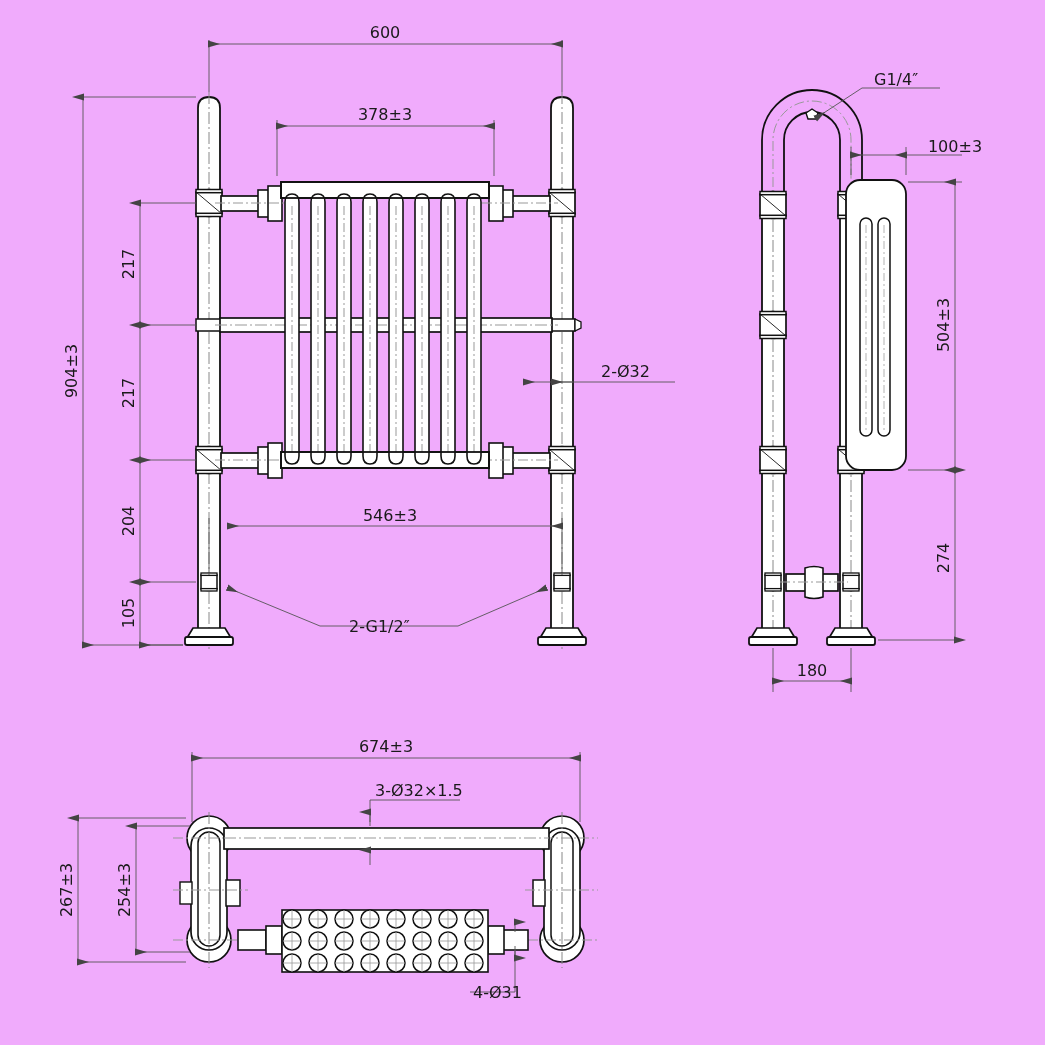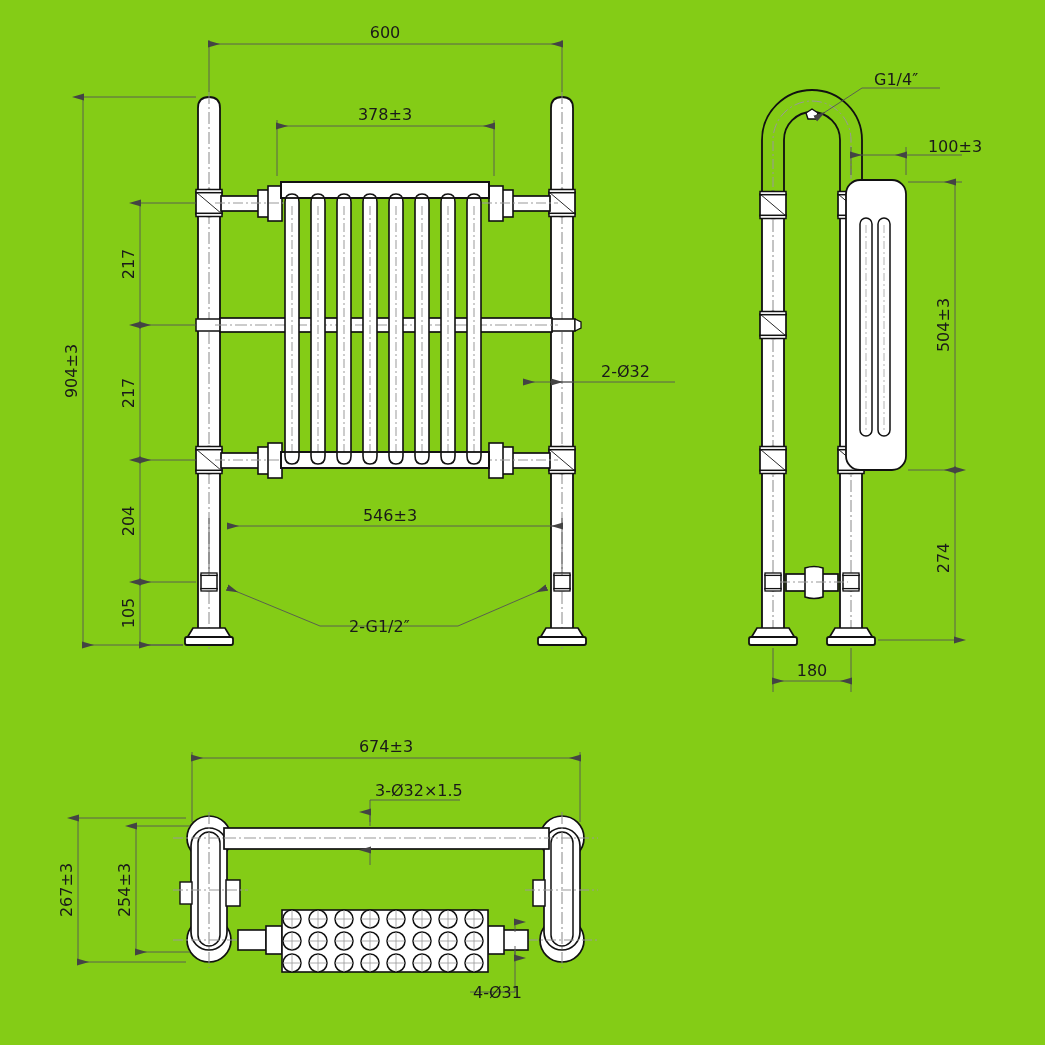--- a/index.html
+++ b/index.html
@@ -1,17 +1,17 @@
 <!DOCTYPE html>
 <html><head>
 <meta charset="utf-8">
 <style>
   html,body{margin:0;padding:0;background:#ffffff;}
   body{width:1045px;height:1045px;font-family:"DejaVu Sans",sans-serif;}
-  #sheet{position:relative;width:1045px;height:1045px;background:#84cc16;overflow:hidden;}
+  #sheet{position:relative;width:1045px;height:1045px;background:#f0abfc;overflow:hidden;}
   svg{display:block;}
   .dimtxt{font-family:"DejaVu Sans",sans-serif;font-size:16px;fill:#1a1a1a;}
   .leadtxt{font-family:"DejaVu Sans",sans-serif;font-size:16px;fill:#1a1a1a;}
 </style>
 </head>
 <body>
 
 <div id="sheet">
 <svg width="1045" height="1045" viewBox="0 0 1045 1045" xmlns="http://www.w3.org/2000/svg">
 

